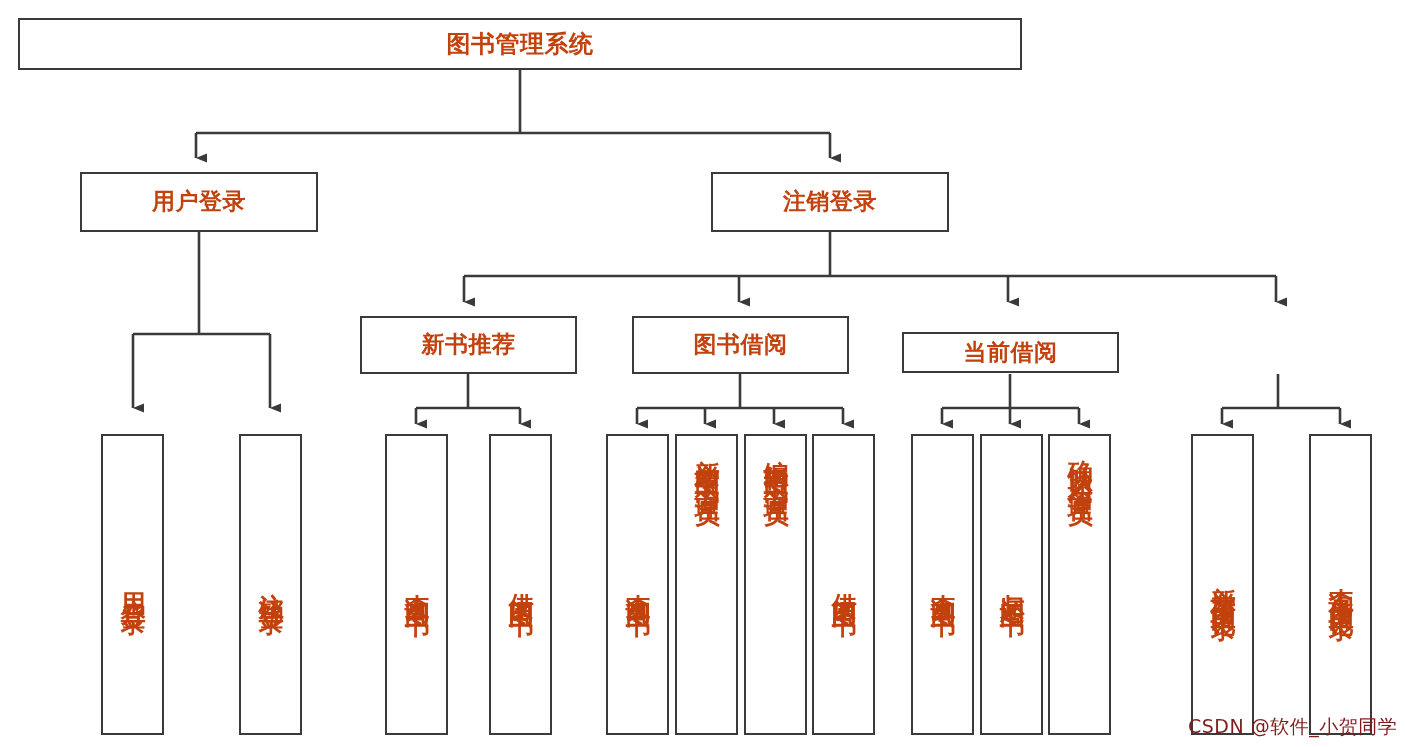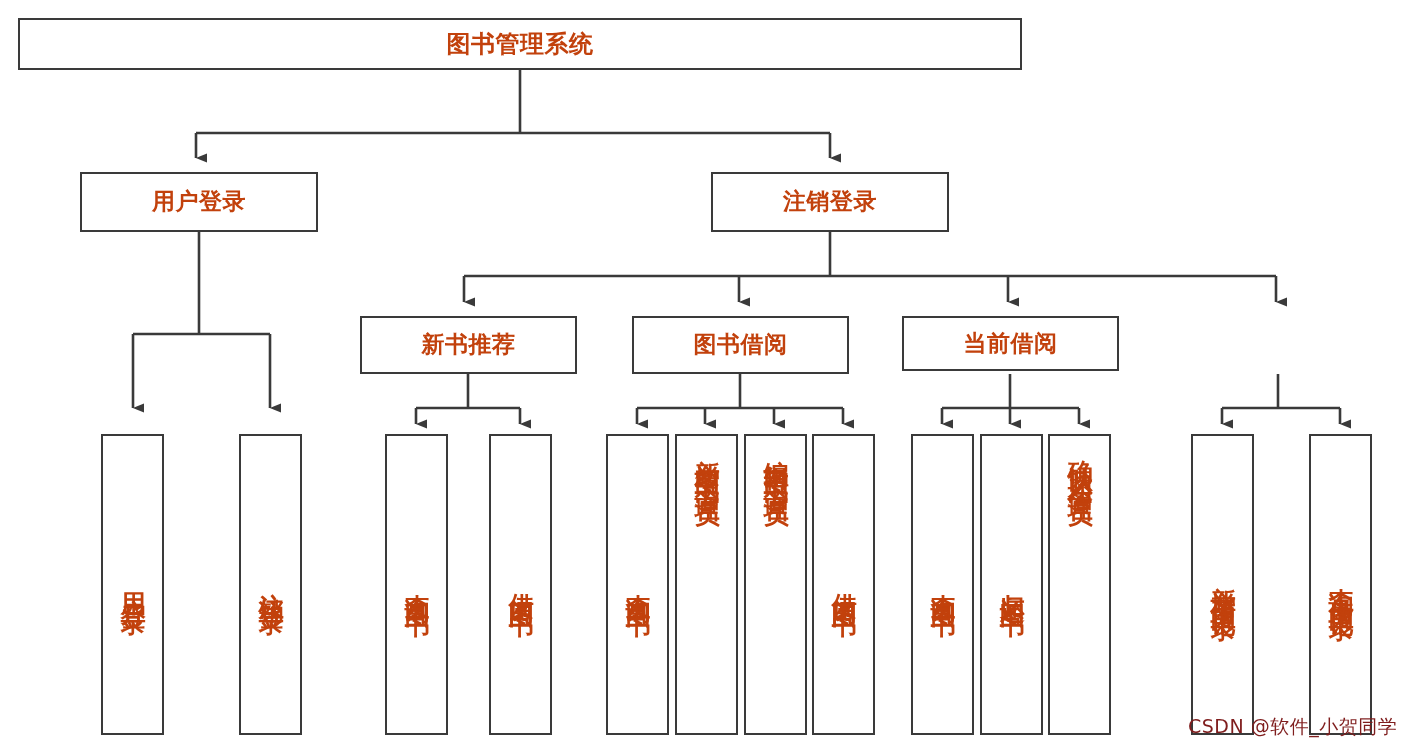--- a/index.html
+++ b/index.html
@@ -144,21 +144,21 @@
   <div class="node horiz" style="left:711px; top:172px; width:238px; height:60px;">
     <span class="node-label">注销登录</span>
   </div>
 
   <div class="node horiz" style="left:360px; top:316px; width:217px; height:58px;">
     <span class="node-label">新书推荐</span>
   </div>
   <div class="node horiz" style="left:632px; top:316px; width:217px; height:58px;">
     <span class="node-label">图书借阅</span>
   </div>
-  <div class="node horiz" style="left:902px; top:316px; width:217px; height:55px;">
+  <div class="node horiz" style="left:902px; top:332px; width:217px; height:41px;">
     <span class="node-label">当前借阅</span>
   </div>
 
   <div class="node leaf" style="left:101px; top:434px; width:63px; height:301px;">
     <span class="node-label">用户登录</span>
   </div>
   <div class="node leaf" style="left:239px; top:434px; width:63px; height:301px;">
     <span class="node-label">注销登录</span>
   </div>
 

